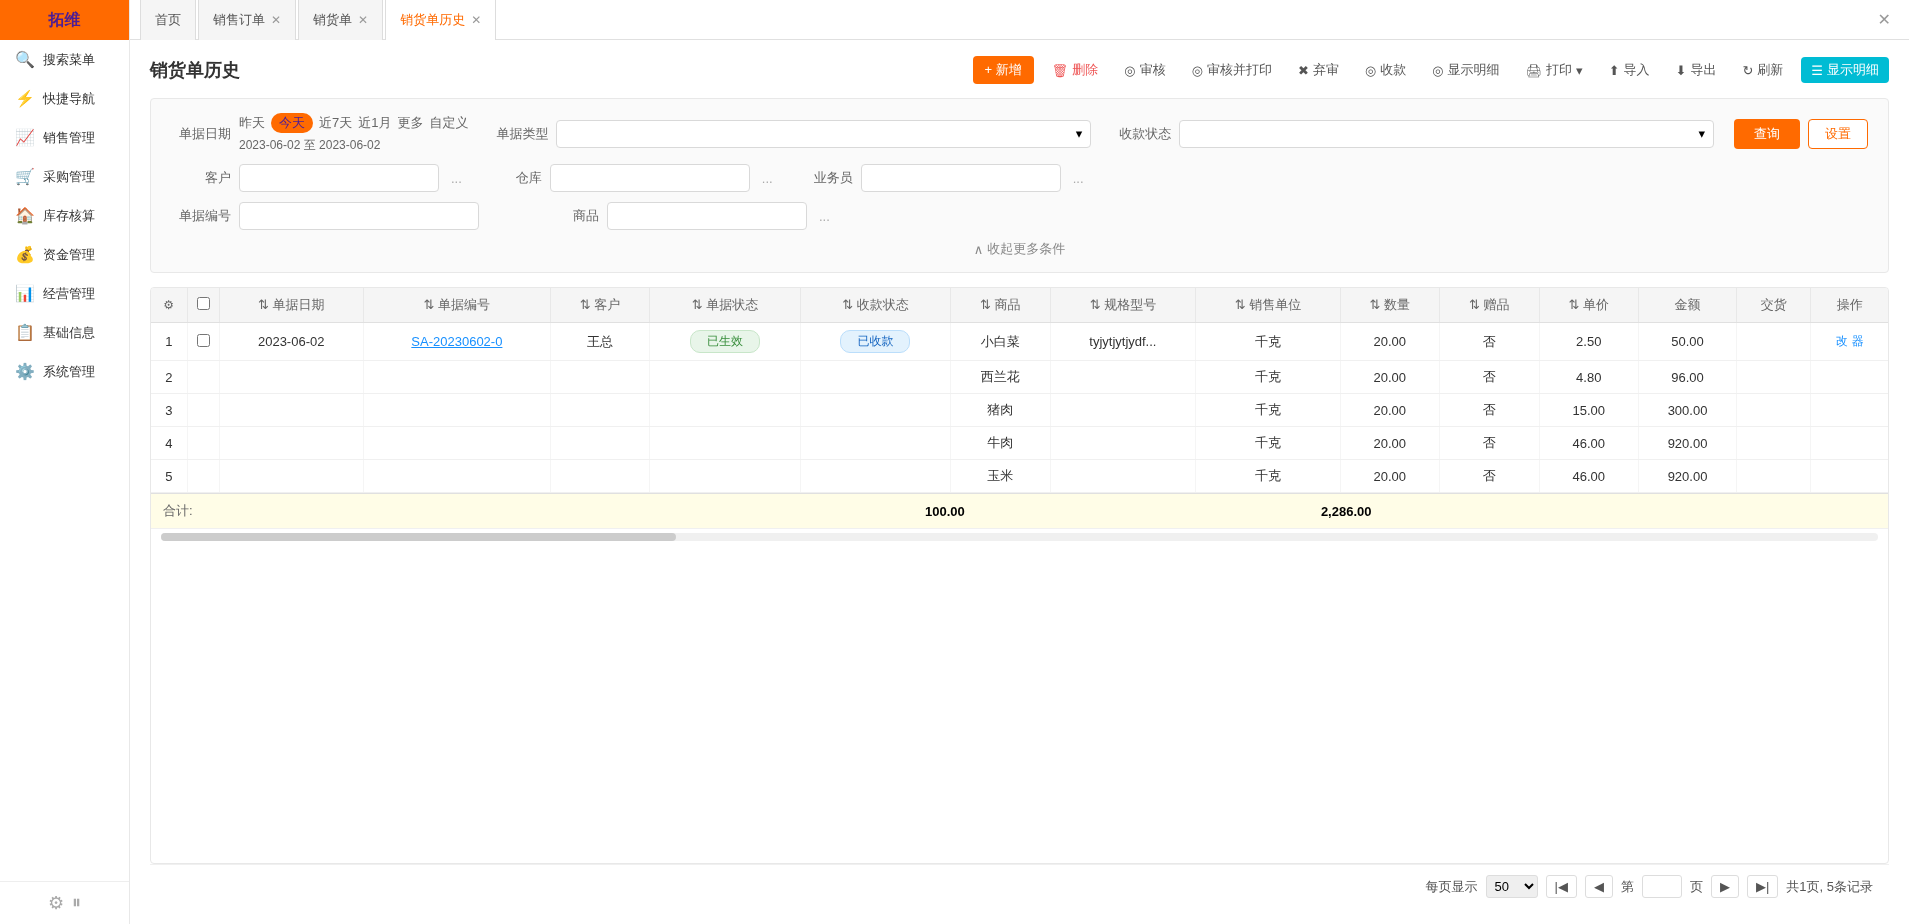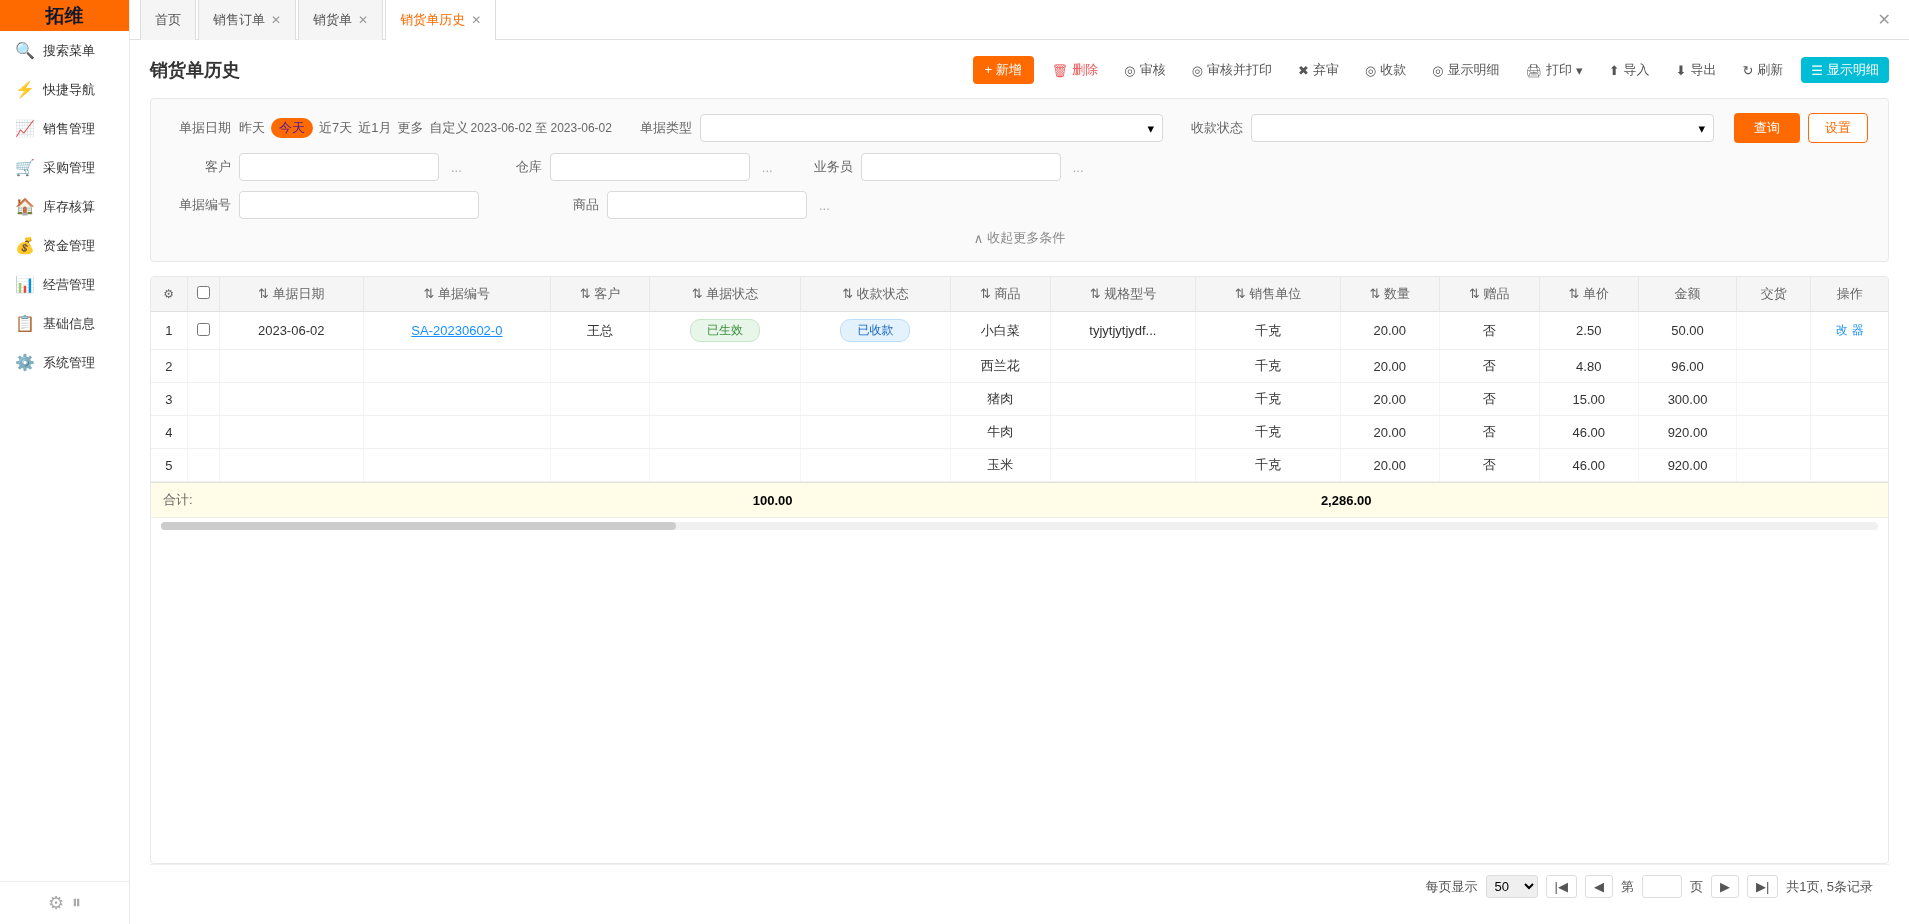--- a/index.html
+++ b/index.html
@@ -1,20 +1,20 @@
 <!DOCTYPE html>
 <html><head>
   <meta charset="utf-8">
   <style>
     * { box-sizing: border-box; margin: 0; padding: 0; font-family: 'Microsoft YaHei', Arial, sans-serif; font-size: 13px; }
     body { display: flex; height: 924px; overflow: hidden; background: #f5f5f5; }
 
     
     .sidebar { width: 130px; background: #fff; border-right: 1px solid #e8e8e8; display: flex; flex-direction: column; flex-shrink: 0; }
-    .sidebar-logo { height: 31px; background: #ff6a00; display: flex; align-items: center; justify-content: center; color: #0f172a; font-size: 19px; font-weight: bold; }
+    .sidebar-logo { height: 40px; background: #ff6a00; display: flex; align-items: center; justify-content: center; color: #4c1d95; font-size: 16px; font-weight: bold; }
     .sidebar-item { display: flex; align-items: center; padding: 10px 12px; cursor: pointer; color: #333; gap: 8px; border-left: 3px solid transparent; }
     .sidebar-item .icon { font-size: 16px; }
     .sidebar-bottom { margin-top: auto; padding: 10px; display: flex; gap: 8px; justify-content: center; border-top: 1px solid #eee; }
 
     
     .main { flex: 1; display: flex; flex-direction: column; overflow: hidden; }
 
     
     .tabs-bar { display: flex; align-items: center; background: #fff; border-bottom: 1px solid #e0e0e0; height: 40px; padding: 0 10px; gap: 2px; }
     .tab { display: flex; align-items: center; padding: 0 14px; height: 48px; border: 1px solid #ddd; border-radius: 4px 4px 0 0; cursor: pointer; color: #555; background: #f5f5f5; gap: 6px; font-size: 13px; }
@@ -211,21 +211,21 @@
           <span>显示明细</span>
         </span>
       </div>
     </div>
 
     <div class="filter-area">
 
       <div class="filter-row">
         <div class="filter-item">
           <span class="filter-label">单据日期</span>
-          <div style="display:flex;flex-direction:row;gap:2px;">
+          <div style="display:flex;flex-direction:column;gap:2px;">
             <div class="date-shortcuts">
               <span class="date-shortcut">昨天</span>
               <span class="date-shortcut active" style="background:#ff6a00;color:#4c1d95;border-radius:10px;padding:1px 8px;">今天</span>
               <span class="date-shortcut">近7天</span>
               <span class="date-shortcut">近1月</span>
               <span class="date-shortcut">更多</span>
               <span class="date-shortcut">自定义</span>
             </div>
             <div class="date-range">2023-06-02 至 2023-06-02</div>
           </div>
@@ -431,21 +431,21 @@
               <td></td>
             </tr>
           </tbody>
       </table>
 
       <div class="table-footer">
         <span class="label">合计:</span>
         <div style="flex:1;display:flex;align-items:center;">
 
           <span style="flex:2.5;"></span>
-          <span style="flex:1;text-align:left;font-weight:bold;">100.00</span>
+          <span style="flex:1;text-align:right;font-weight:bold;">100.00</span>
           <span style="flex:0.5;"></span>
           <span style="flex:0.8;"></span>
           <span style="flex:1;text-align:center;font-weight:bold;">2,286.00</span>
           <span style="flex:1;"></span>
           <span style="flex:1;"></span>
         </div>
       </div>
 
       <div style="padding:2px 10px;background:#fff;border-top:1px solid #f0f0f0;">
         <div class="scrollbar-row">

